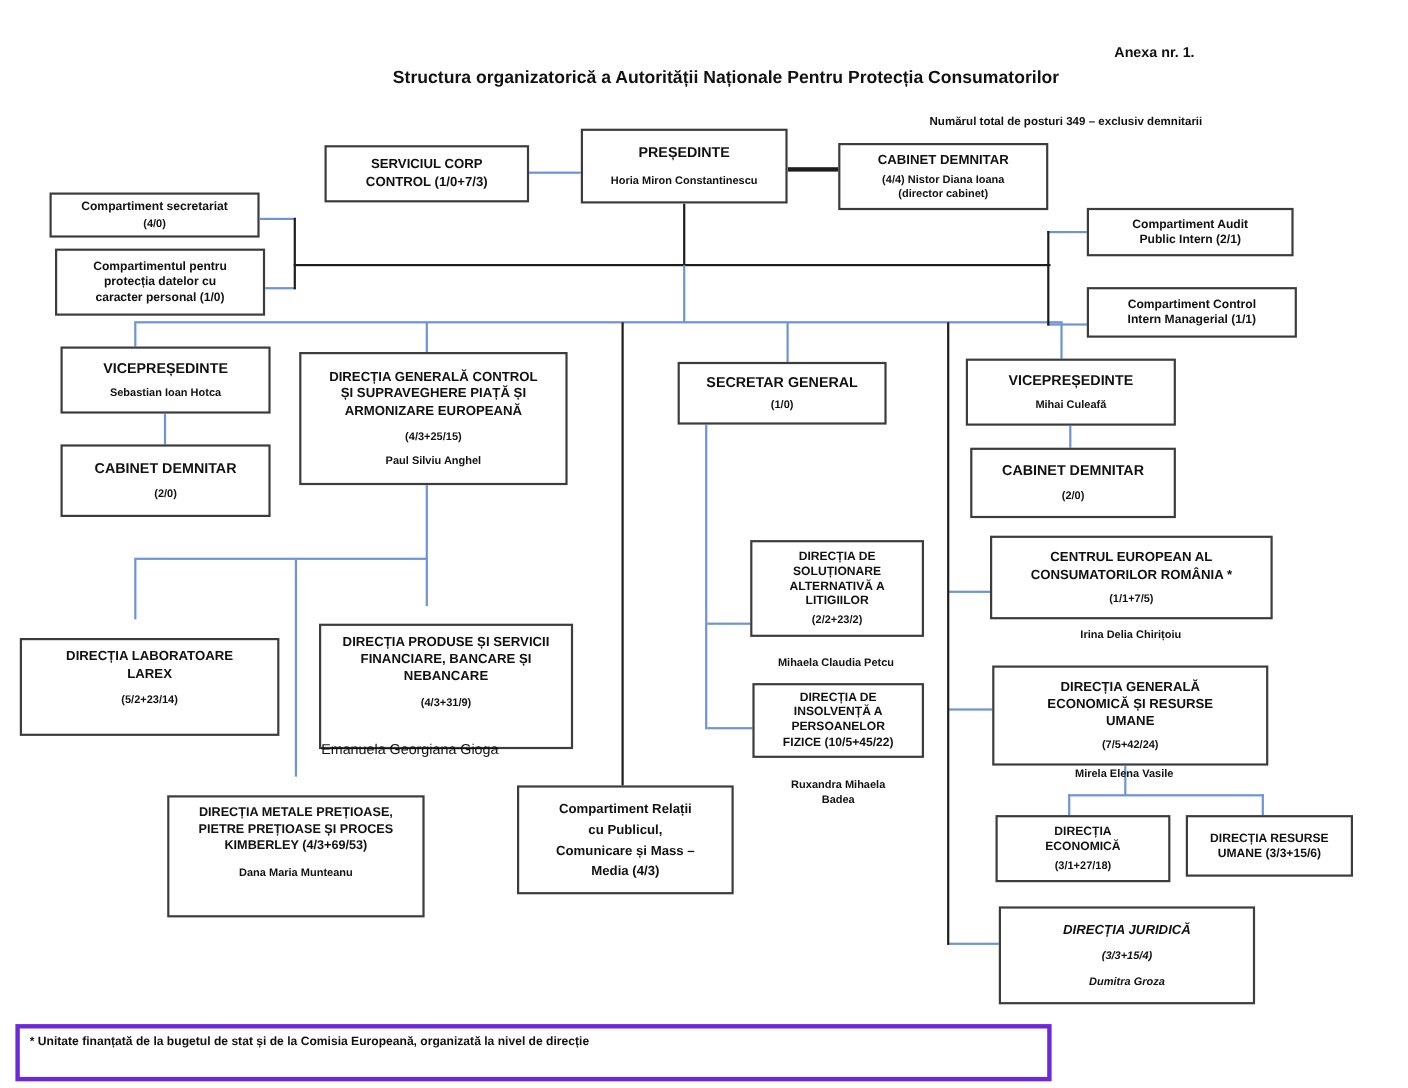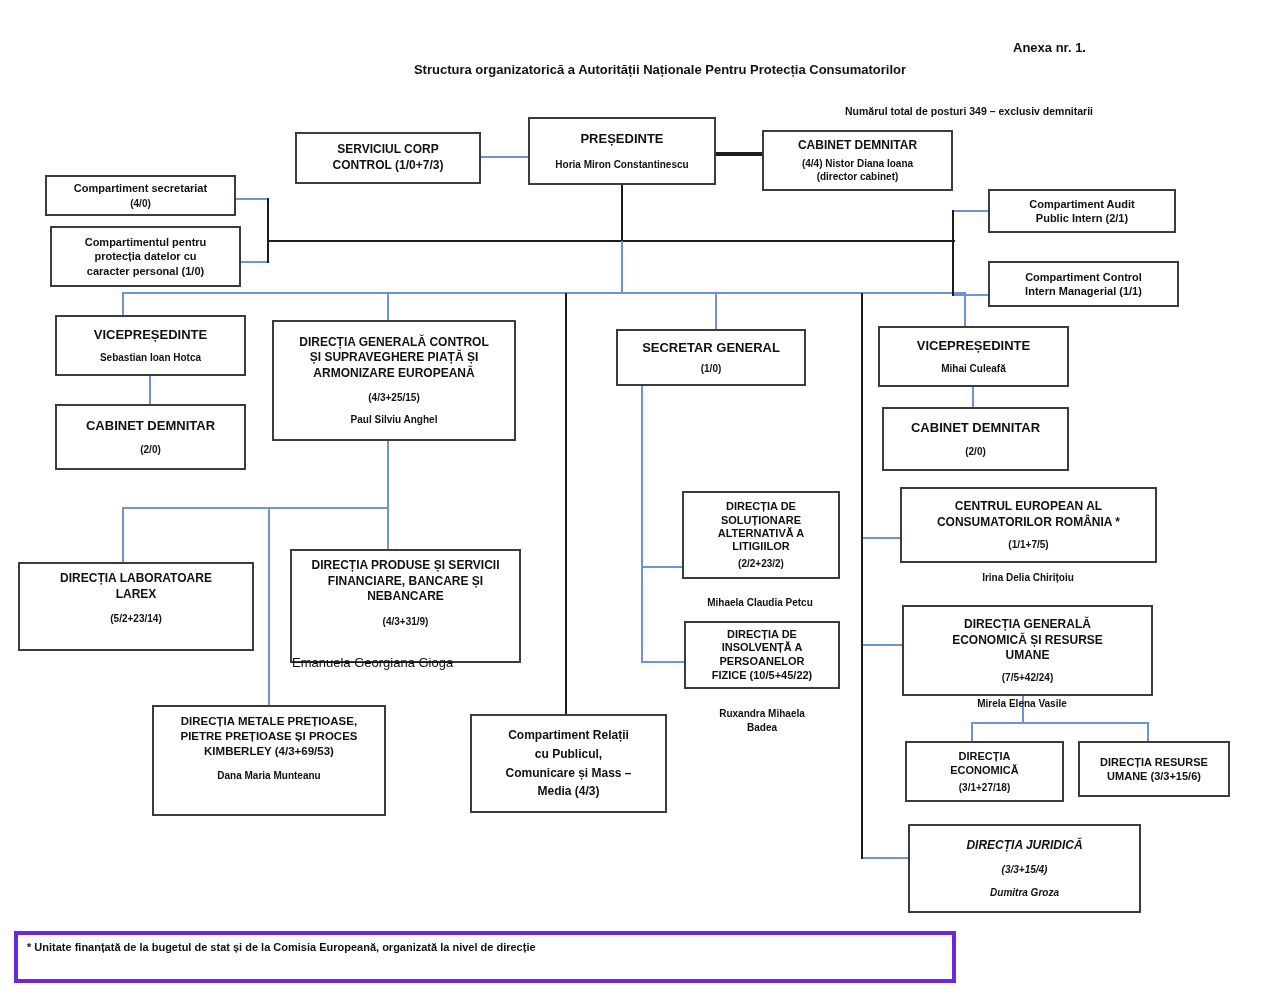--- a/index.html
+++ b/index.html
@@ -7,21 +7,21 @@
     position:relative;width:1280px;height:989px;background:#fff;
     font-family:"Liberation Sans","DejaVu Sans",sans-serif;
     color:#111;overflow:hidden;border-radius:30px;
   }
   .hdr{position:absolute;font-weight:bold;color:#111;}
   .box{
     position:absolute;box-sizing:border-box;border:2px solid #3c3c3c;background:#fff;
     display:flex;flex-direction:column;align-items:center;justify-content:space-evenly;
     text-align:center;font-weight:bold;color:#111;padding:3px 3px;
   }
-  .box.top{justify-content:flex-start;}
+  .box.top{justify-content:flex-start;margin-top:18px;}
   .t{white-space:pre-line;line-height:1.3;}
   .f13{font-size:13px;}
   .f12{font-size:12px;}
   .f11{font-size:11px;}
   .f10{font-size:10px;}
   .lbl{position:absolute;font-weight:bold;font-size:10px;text-align:center;white-space:pre-line;color:#111;line-height:1.35;}
   .hl{position:absolute;height:2px;}
   .vl{position:absolute;width:2px;}
   .blue{background:var(--line-blue,#6f93d4);}
   .blk{background:var(--line-black,#1d1d1d);}
@@ -34,21 +34,21 @@
     position:absolute;box-sizing:border-box;border:4px solid #6d28d9;background:#fff;
     font-weight:bold;font-size:11px;padding:6px 9px;text-align:left;color:#111;
   }
 </style>
 </head>
 <body>
 
 <div id="stage">
 
   <div class="hdr" style="left:1013px;top:40px;font-size:13px;">Anexa nr. 1.</div>
-  <div class="hdr" style="left:40px;top:62px;width:1240px;text-align:center;font-size:13px;">Structura organizatorică a Autorității Naționale Pentru Protecția Consumatorilor</div>
+  <div class="hdr" style="left:40px;top:62px;width:1240px;text-align:center;font-size:16px;">Structura organizatorică a Autorității Naționale Pentru Protecția Consumatorilor</div>
   <div class="hdr" style="left:845px;top:105px;font-size:10.5px;">Numărul total de posturi 349 – exclusiv demnitarii</div>
 
   <div class="hl blue" style="left:480px;top:156px;width:48px;"></div>
   <div class="hl blk" style="left:716px;top:152px;width:46px;height:4px;"></div>
   <div class="hl blk" style="left:267px;top:240px;width:688px;"></div>
   <div class="hl blue" style="left:236px;top:198px;width:33px;"></div>
   <div class="hl blue" style="left:241px;top:261px;width:28px;"></div>
   <div class="hl blue" style="left:952px;top:210px;width:38px;"></div>
   <div class="hl blue" style="left:952px;top:294px;width:38px;"></div>
   <div class="hl blue" style="left:122px;top:292px;width:844px;"></div>

